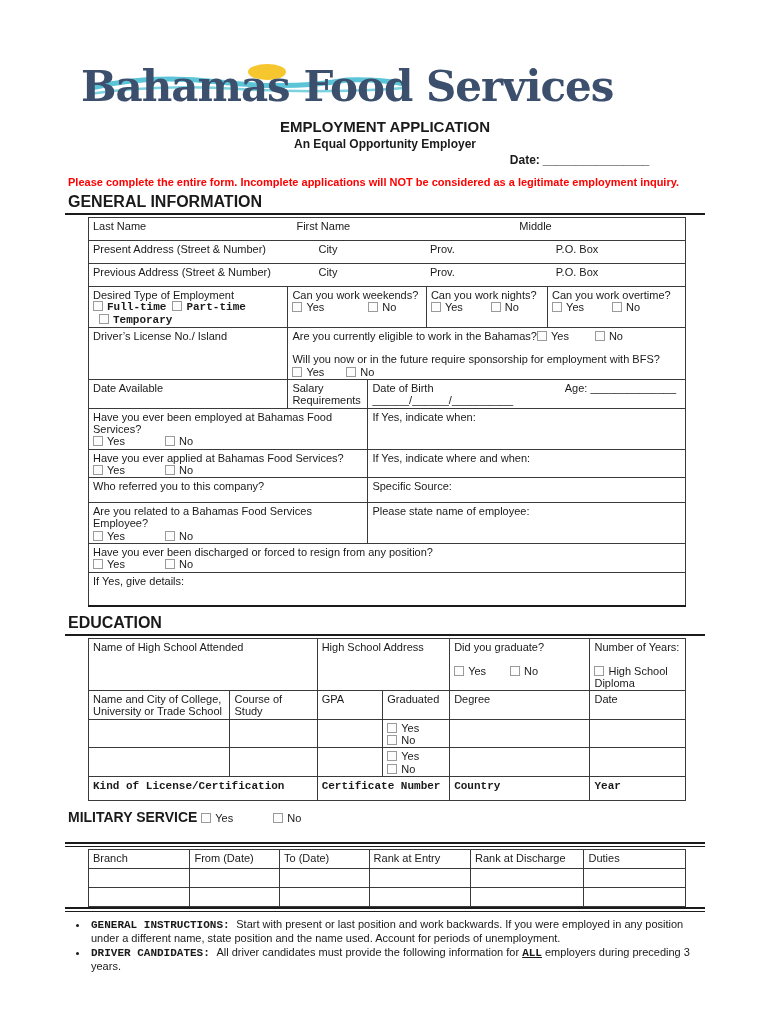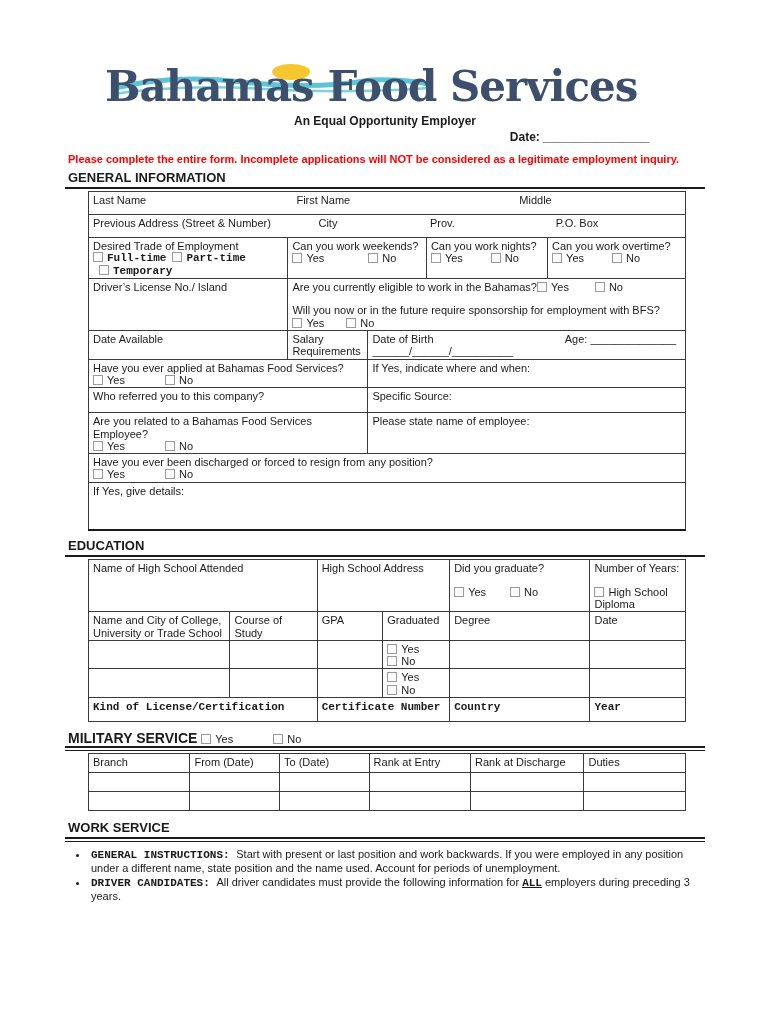--- a/index.html
+++ b/index.html
@@ -7,36 +7,36 @@
     position:relative;
     width:770px;height:1024px;
     background:#ffffff;
     font-family:"Liberation Sans",sans-serif;
     color:#1a1a1a;
     box-sizing:border-box;
     padding:56px 65px 0 65px;
     overflow:hidden;
   }
   
-  .logo{position:relative;height:56px;margin-left:40px;}
+  .logo{position:relative;height:56px;margin-left:16px;}
   .logo-art{position:absolute;left:8px;top:2px;}
   .logo-text{
     position:absolute;left:0;top:10px;
     font-family:"DejaVu Serif","Liberation Serif",serif;
     font-weight:bold;font-size:42px;line-height:1;
     color:#3c4f6d;letter-spacing:-1px;white-space:nowrap;
   }
   .app-title{text-align:center;font-weight:bold;font-size:15px;margin-top:6px;}
   .app-subtitle{text-align:center;font-weight:bold;font-size:12px;margin-top:2px;}
   .date-line{text-align:right;font-weight:bold;font-size:12px;margin:2px 55px 0 0;}
   .date-line .blank{font-weight:bold;letter-spacing:0;font-style:italic;}
   
   .notice{color:#ff0000;font-weight:bold;font-size:11px;margin-top:9px;margin-left:3px;white-space:nowrap;}
   
-  .sec-head{font-weight:bold;font-size:13px;margin:7px 0 2px 3px;}
+  .sec-head{font-weight:bold;font-size:16px;margin:7px 0 2px 3px;}
   .rule-single{border-top:2.5px solid #1b1b1b;height:0;margin-bottom:2px;}
   .rule-double{border-top:2px solid #1b1b1b;border-bottom:1px solid #1b1b1b;height:2px;margin-bottom:2px;}
   
   table.form{
     border-collapse:collapse;table-layout:fixed;
     width:598px;margin-left:23px;
     font-size:11px;line-height:1.12;
   }
   table.form td{
     border:1px solid #3a3a3a;
@@ -56,21 +56,21 @@
     display:inline-block;width:8px;height:8px;
     border:1px solid #9a9a9a;background:#fdfdfd;
     margin-right:4px;vertical-align:-1px;
   }
   .opt{display:inline-block;white-space:nowrap;}
   .opt+.opt{margin-left:44px;}
   .opt.sm+.opt.sm{margin-left:6px;}
   .opt.md+.opt.md{margin-left:24px;}
   .inline-opts .opt:first-child{margin-left:14px;}
   
-  .mil-head{font-weight:bold;font-size:14px;margin:8px 0 0 3px;}
+  .mil-head{font-weight:bold;font-size:14px;margin:8px 0 17px 3px;}
   .mil-head .opt{font-weight:normal;font-size:11px;}
   .mil-head .opt:first-child{margin-left:34px;}
   table.mil td{height:15px;}
   
   ul.bullets{
     margin:6px 0 4px 0;padding-left:24px;
     font-size:11px;line-height:1.19;
     width:618px;
   }
   ul.bullets li{margin-bottom:1px;padding-left:2px;}
@@ -82,20 +82,21 @@
 
   <div class="logo">
     <svg class="logo-art" width="320" height="44" viewBox="0 0 320 44">
       <ellipse cx="178" cy="14" rx="19" ry="8" fill="#f6c62e"></ellipse>
       <path d="M2 30 Q 60 16 130 24 T 258 22 Q 288 21 316 26" fill="none" stroke="#5bc4d7" stroke-width="5" stroke-linecap="round"></path>
       <path d="M0 36 Q 70 26 150 31 T 316 30" fill="none" stroke="#7dd2e0" stroke-width="2.5" stroke-linecap="round"></path>
     </svg>
     <span class="logo-text">Bahamas Food Services</span>
   </div>
 
+  <div class="app-title">EMPLOYMENT APPLICATION</div>
   <div class="app-subtitle">An Equal Opportunity Employer</div>
   <div class="date-line">
     <span>Date:</span>
     <span class="blank">________________</span>
   </div>
 
   <div class="notice">Please complete the entire form. Incomplete applications will NOT be considered as a legitimate employment inquiry.</div>
 
   <div class="sec-head" style="margin-top:5px;">GENERAL INFORMATION</div>
   <div class="rule-single"></div>
@@ -111,29 +112,37 @@
     <tbody>
         <tr style="height:23px">
       <td class="rel" colspan="5">
         <span>Last Name</span>
         <span class="abs" style="left:34.8%">First Name</span>
         <span class="abs" style="left:72.2%">Middle</span>
       </td>
     </tr>
     <tr style="height:23px">
       <td class="rel" colspan="5">
+        <span>Present Address (Street &amp; Number)</span>
+        <span class="abs" style="left:38.5%">City</span>
+        <span class="abs" style="left:57.2%">Prov.</span>
+        <span class="abs" style="left:78.3%">P.O. Box</span>
+      </td>
+    </tr>
+    <tr style="height:23px">
+      <td class="rel" colspan="5">
         <span>Previous Address (Street &amp; Number)</span>
         <span class="abs" style="left:38.5%">City</span>
         <span class="abs" style="left:57.2%">Prov.</span>
         <span class="abs" style="left:78.3%">P.O. Box</span>
       </td>
     </tr>
     <tr style="height:25px">
       <td>
-        <div>Desired Trade of Employment</div>
+        <div>Desired Type of Employment</div>
         <div class="b">
           <span class="opt sm"><span class="cb"></span><span>Full-time</span></span><span class="opt sm"><span class="cb"></span><span>Part-time</span></span><span class="opt sm"><span class="cb"></span><span>Temporary</span></span>
         </div>
       </td>
       <td colspan="2">
         <div>Can you work weekends?</div>
         <div><span class="opt"><span class="cb"></span><span>Yes</span></span><span class="opt"><span class="cb"></span><span>No</span></span></div>
       </td>
       <td>
         <div>Can you work nights?</div>
@@ -161,20 +170,27 @@
       <td><span>Date Available</span></td>
       <td><span>Salary Requirements</span></td>
       <td class="rel" colspan="3">
         <div>Date of Birth</div>
         <div>______/______/__________</div>
         <span class="abs" style="left:62%"><span>Age:</span> <span>______________</span></span>
       </td>
     </tr>
     <tr style="height:24px">
       <td colspan="2">
+        <div>Have you ever been employed at Bahamas Food Services?</div>
+        <div><span class="opt"><span class="cb"></span><span>Yes</span></span><span class="opt" style="margin-left:40px"><span class="cb"></span><span>No</span></span></div>
+      </td>
+      <td colspan="3"><span>If Yes, indicate when:</span></td>
+    </tr>
+    <tr style="height:24px">
+      <td colspan="2">
         <div>Have you ever applied at Bahamas Food Services?</div>
         <div><span class="opt"><span class="cb"></span><span>Yes</span></span><span class="opt" style="margin-left:40px"><span class="cb"></span><span>No</span></span></div>
       </td>
       <td colspan="3"><span>If Yes, indicate where and when:</span></td>
     </tr>
     <tr style="height:25px">
       <td colspan="2"><span>Who referred you to this company?</span></td>
       <td colspan="3"><span>Specific Source:</span></td>
     </tr>
     <tr style="height:24px">
@@ -183,21 +199,21 @@
         <div><span class="opt"><span class="cb"></span><span>Yes</span></span><span class="opt" style="margin-left:40px"><span class="cb"></span><span>No</span></span></div>
       </td>
       <td colspan="3"><span>Please state name of employee:</span></td>
     </tr>
     <tr style="height:24px">
       <td colspan="5">
         <div>Have you ever been discharged or forced to resign from any position?</div>
         <div><span class="opt"><span class="cb"></span><span>Yes</span></span><span class="opt" style="margin-left:40px"><span class="cb"></span><span>No</span></span></div>
       </td>
     </tr>
-    <tr style="height:48px">
+    <tr style="height:34px">
       <td colspan="5"><span>If Yes, give details:</span></td>
     </tr>
   </tbody>
     </table>
 
   <div class="sec-head">EDUCATION</div>
   <div class="rule-single"></div>
 
   <table class="form edu">
     <colgroup>
@@ -298,21 +314,20 @@
       <td></td>
           <td></td>
           <td></td>
           <td></td>
           <td></td>
           <td></td>
     </tr>
   </tbody>
     </table>
 
-  <div class="sec-head" style="margin-top:9px;">WORK SERVICE</div>
   <div class="rule-double"></div>
 
   <ul class="bullets">
       <li><span class="b">GENERAL INSTRUCTIONS: </span><span>Start with present or last position and work backwards. If you were employed in any position under a different name, state position and the name used.  Account for periods of unemployment.</span></li>
       <li><span class="b">DRIVER CANDIDATES: </span><span>All driver candidates must provide the following information for </span><span class="b u">ALL</span><span> employers during preceding 3 years. </span></li>
     </ul>
 
 </div>
 
 </body></html>

